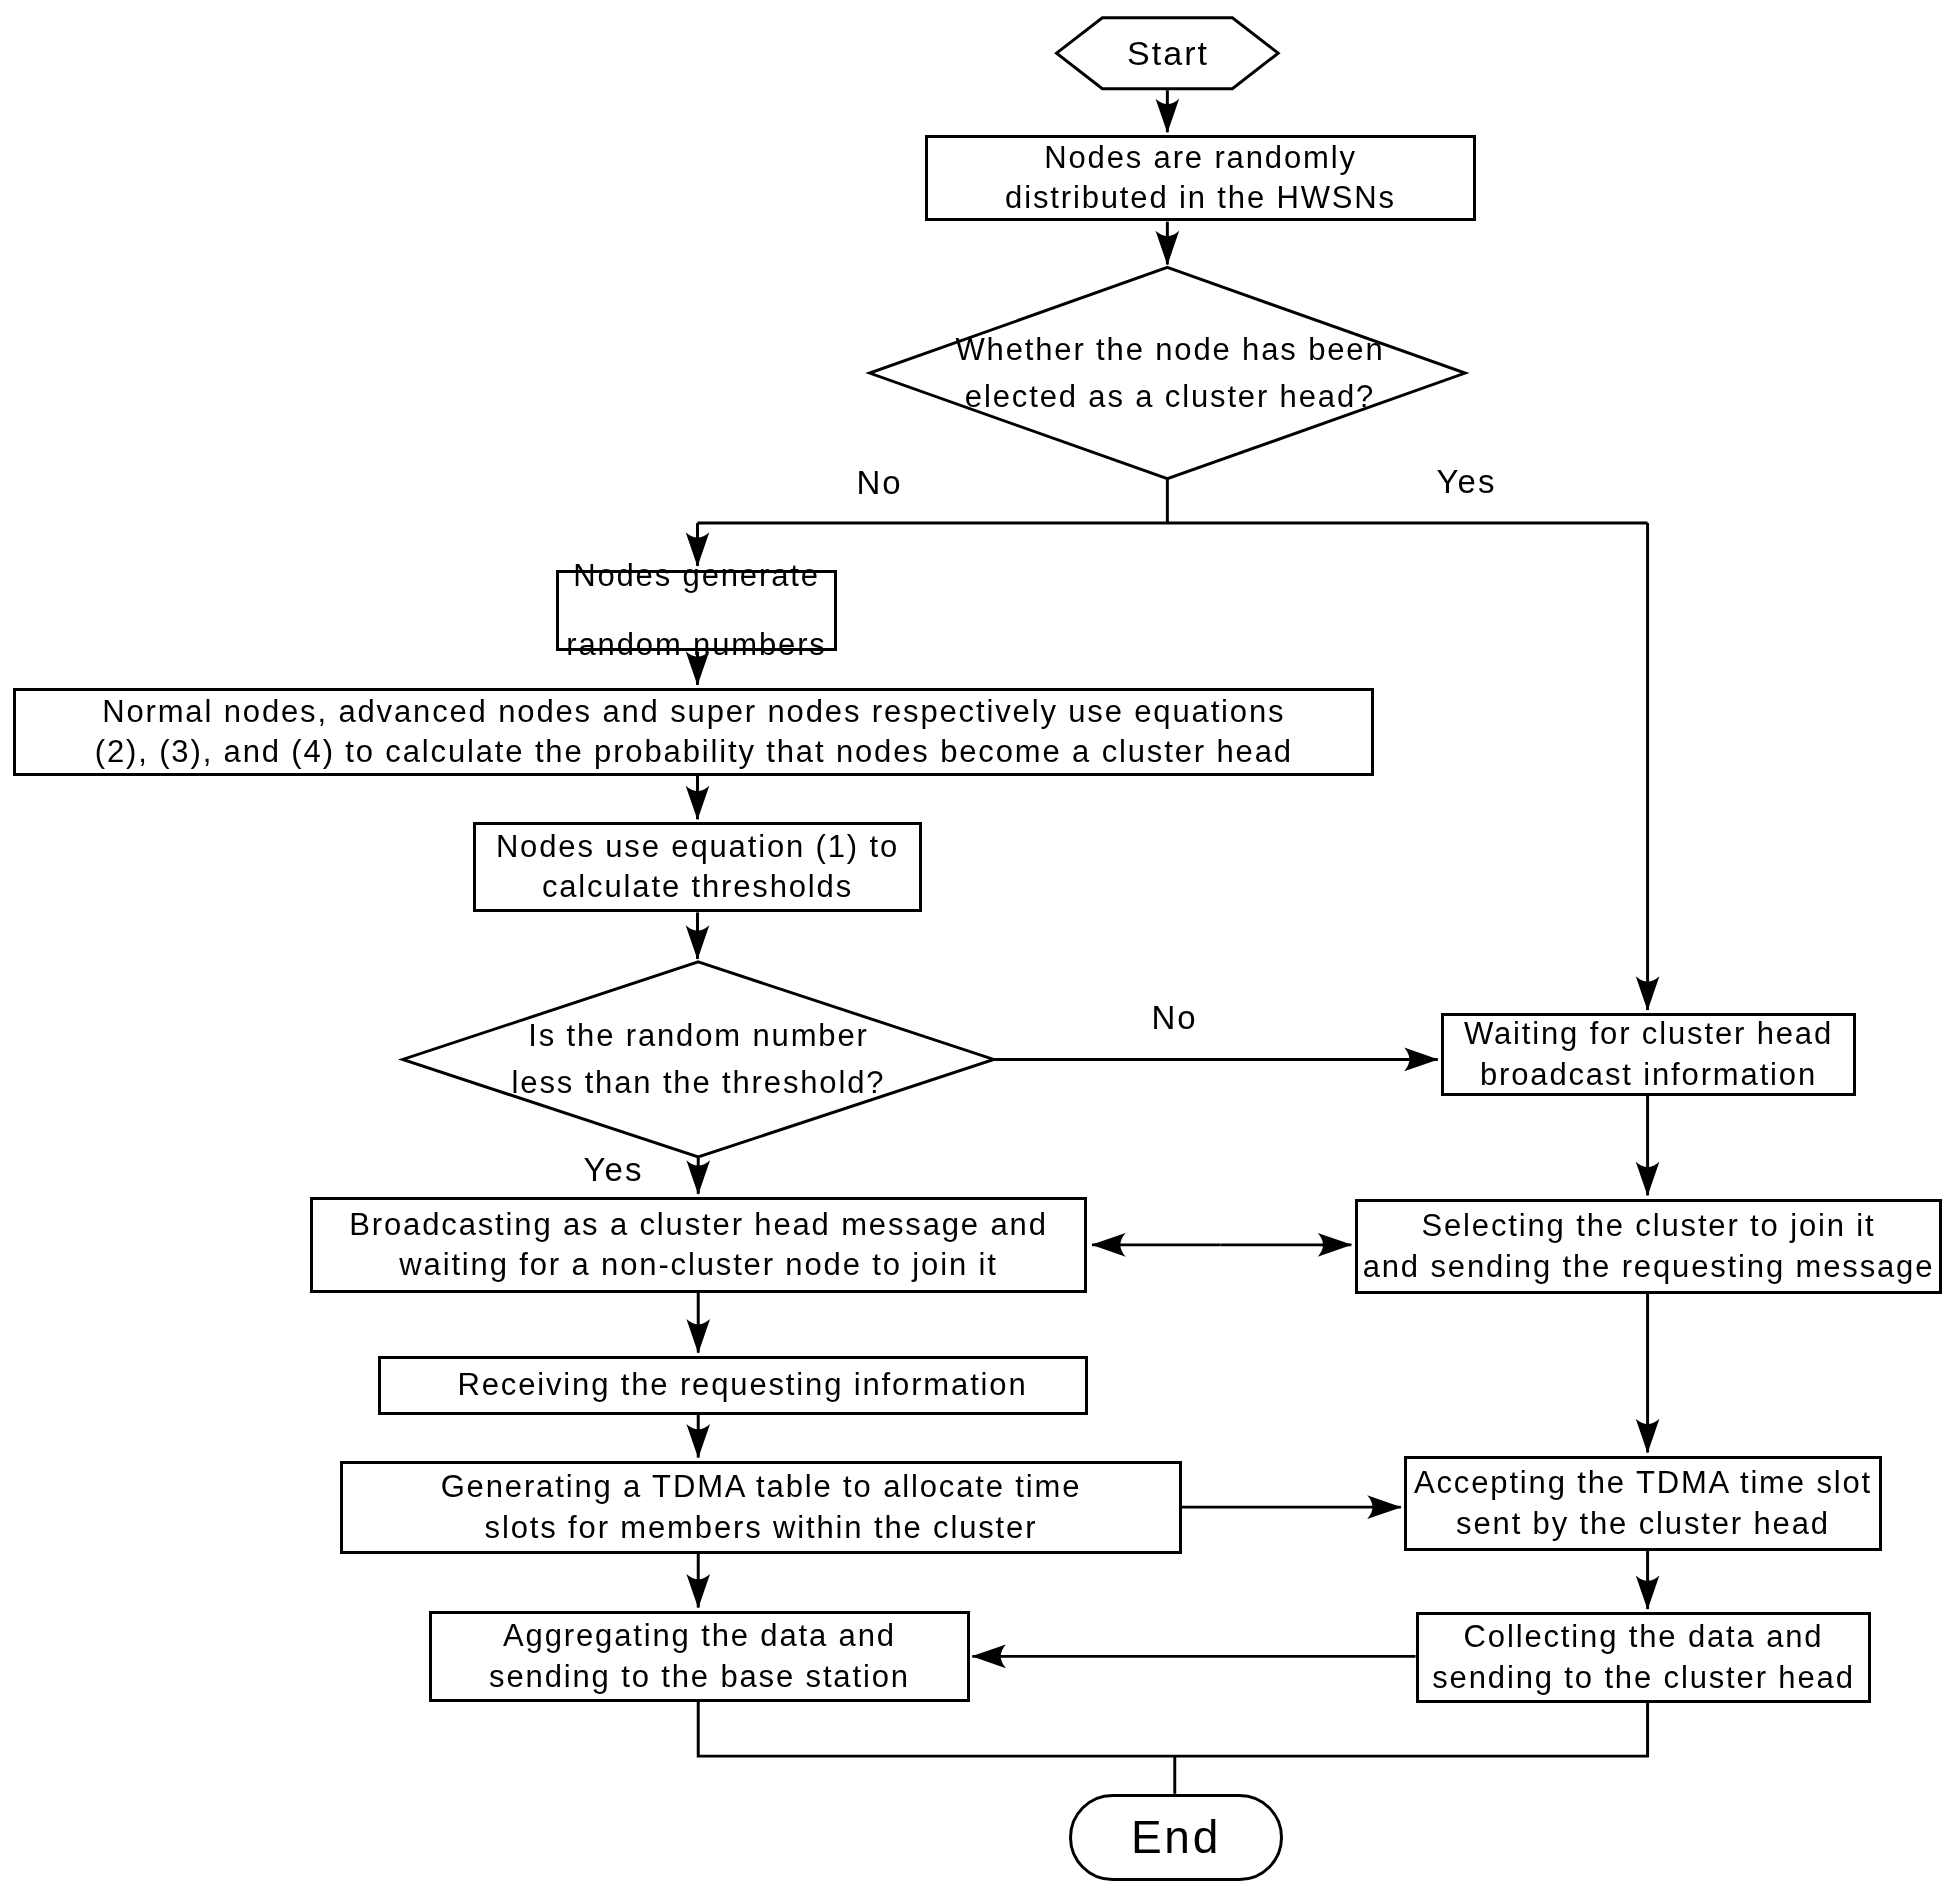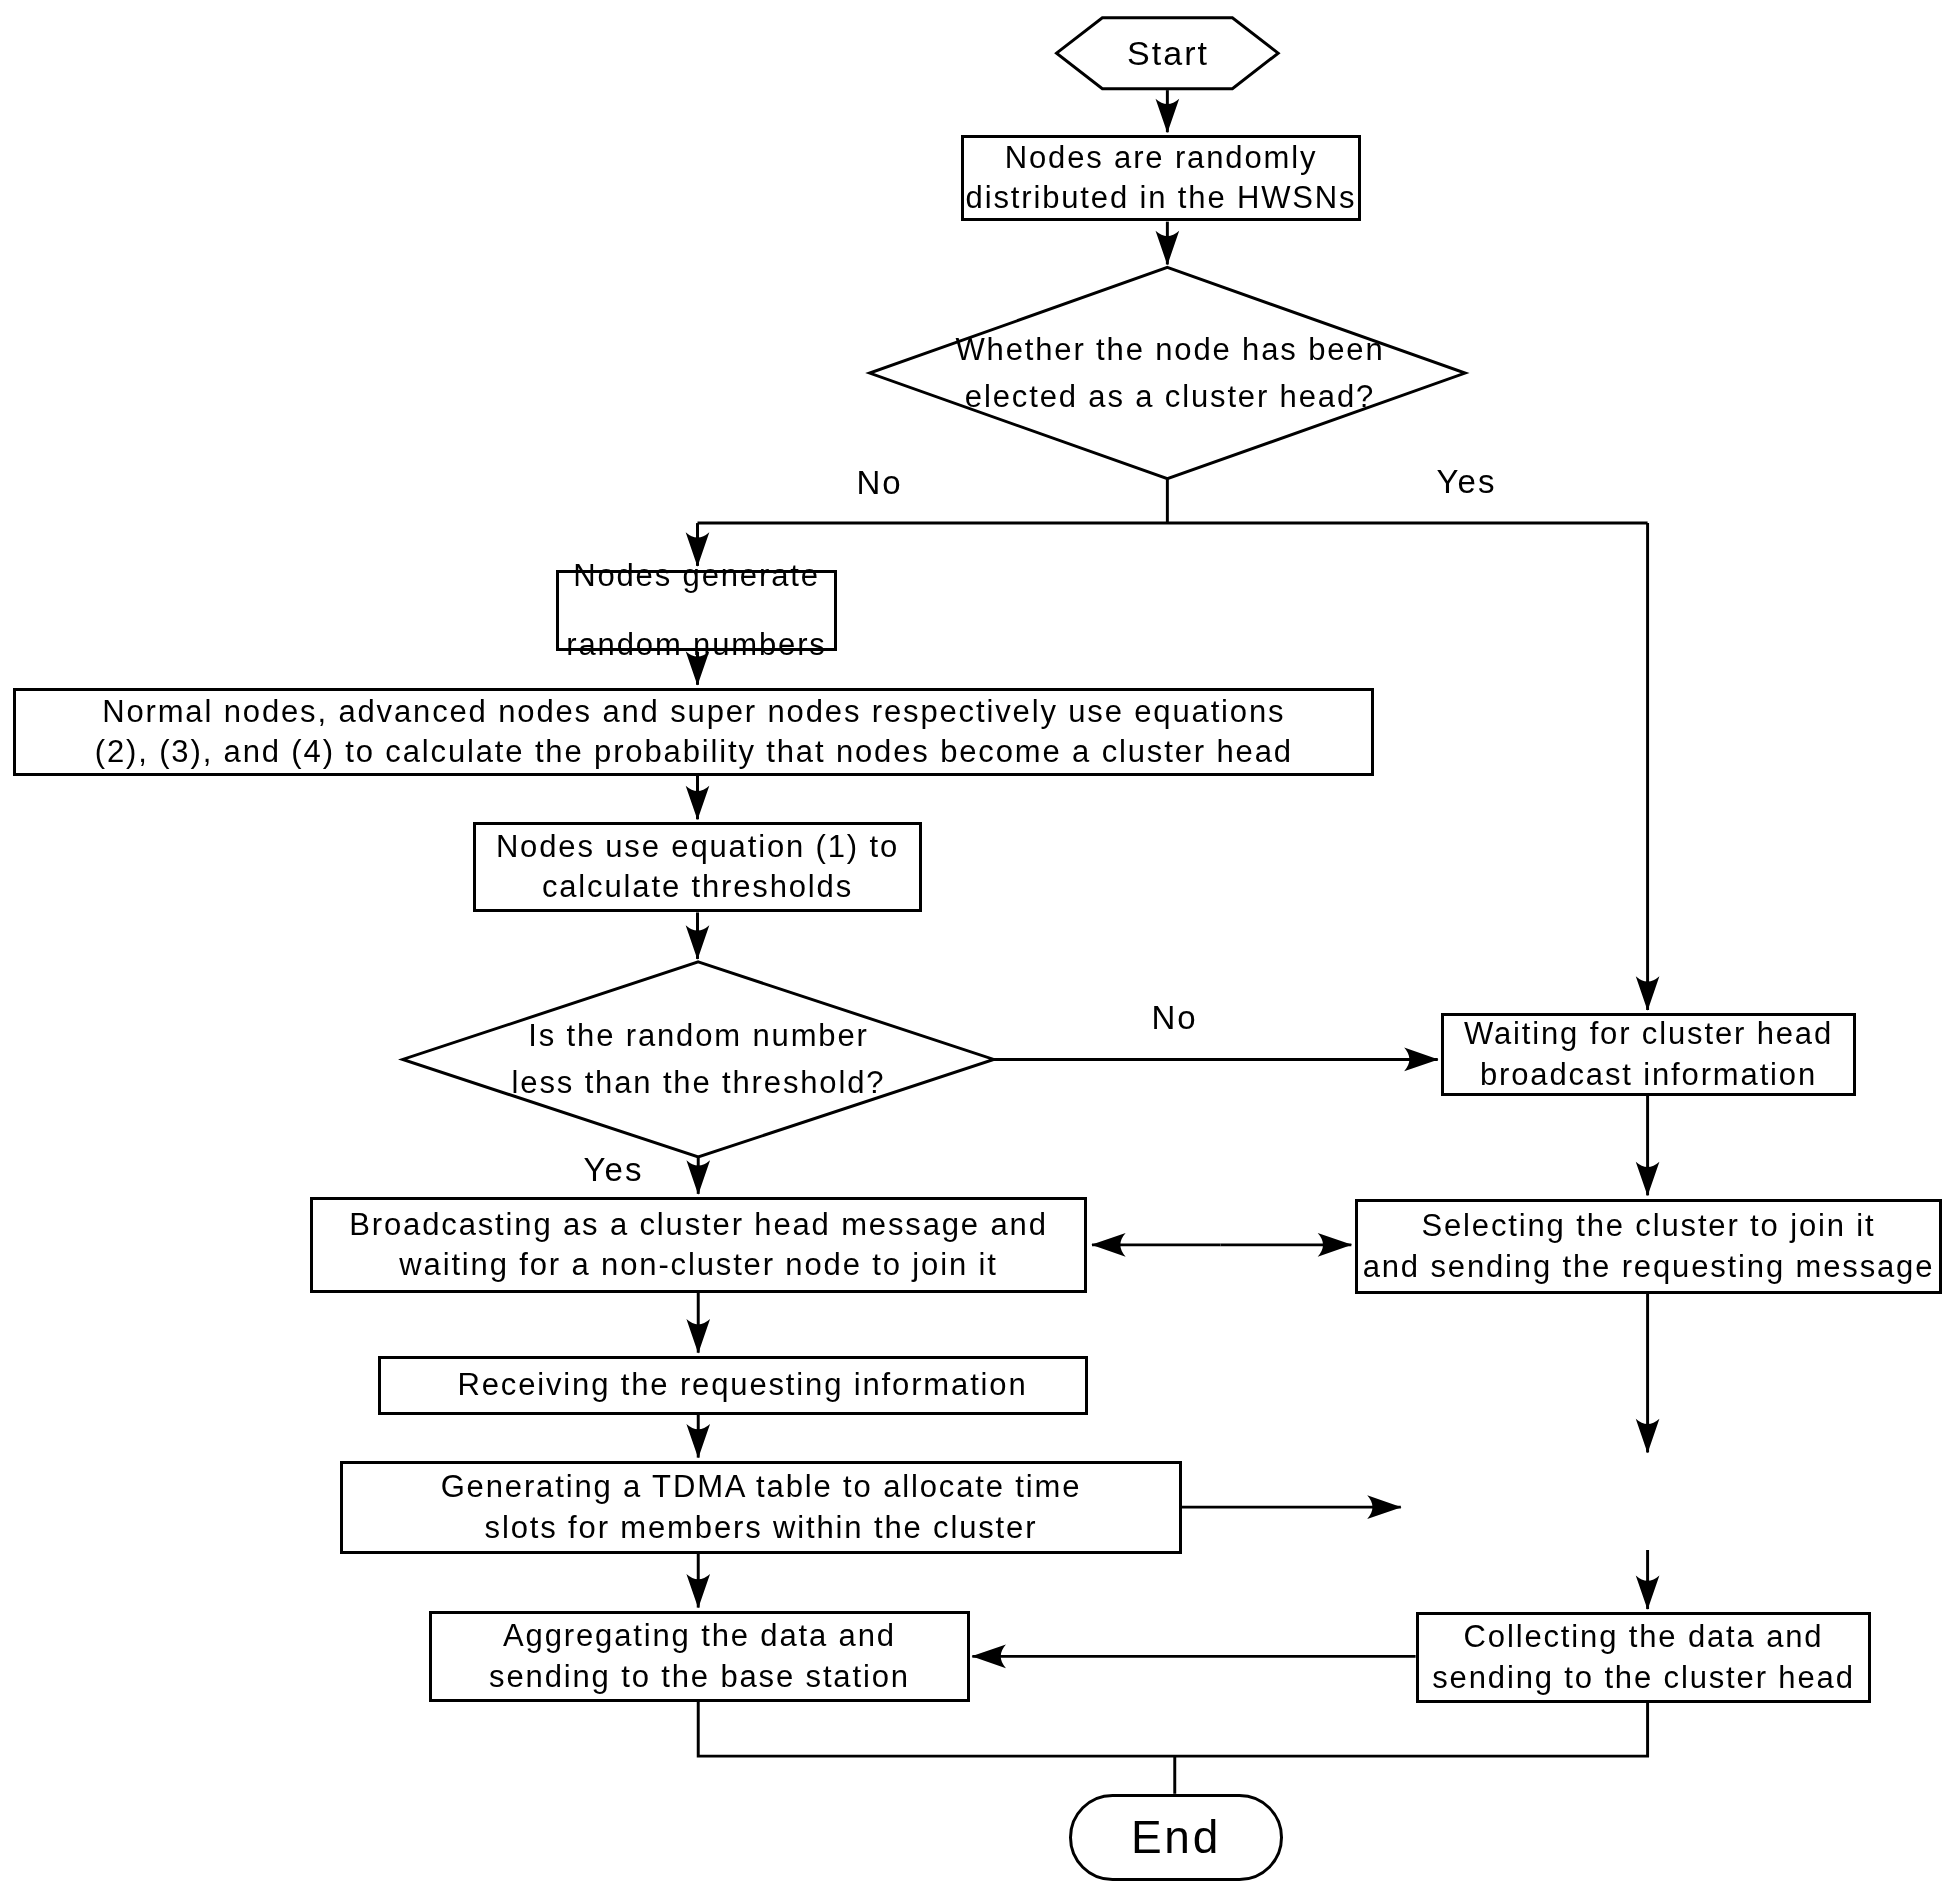--- a/index.html
+++ b/index.html
@@ -64,21 +64,21 @@
       <path d="M945,2103 L945,2176" marker-end="url(#arrow)"></path>
       <path d="M945,2303 L945,2377 L2230,2377 L2230,2305"></path>
       <path d="M1590,2377 L1590,2428"></path>
     </g>
   </svg>
 
   <div class="dtext" style="left:1057px;top:18px;width:222px;height:71px;font-size:34px;">
     <span class="line">Start</span>
   </div>
 
-  <div class="box" style="left:925px;top:135px;width:400px;height:86px;margin-left:36px;">
+  <div class="box" style="left:925px;top:135px;width:551px;height:86px;">
     <span class="line">Nodes are randomly</span>
     <span class="line">distributed in the HWSNs</span>
   </div>
 
   <div class="dtext" style="left:872px;top:268px;width:596px;height:211px;">
     <span class="line">Whether the node has been</span>
     <span class="line">elected as a cluster head?</span>
   </div>
 
   <div class="edge-label" style="left:828px;top:464px;">No</div>
@@ -124,20 +124,24 @@
 
   <div class="box" style="left:378px;top:1356px;width:710px;height:59px;padding-left:19px;">
     <span class="line">Receiving the requesting information</span>
   </div>
 
   <div class="box" style="left:340px;top:1461px;width:842px;height:93px;">
     <span class="line">Generating a TDMA table to allocate time</span>
     <span class="line">slots for members within the cluster</span>
   </div>
 
+  <div class="box" style="left:1404px;top:1456px;width:478px;height:95px;">
+    <span class="line">Accepting the TDMA time slot</span>
+    <span class="line">sent by the cluster head</span>
+  </div>
 
   <div class="box" style="left:1416px;top:1612px;width:455px;height:91px;">
     <span class="line">Collecting the data and</span>
     <span class="line">sending to the cluster head</span>
   </div>
 
   <div class="box" style="left:429px;top:1611px;width:541px;height:91px;">
     <span class="line">Aggregating the data and</span>
     <span class="line">sending to the base station</span>
   </div>

